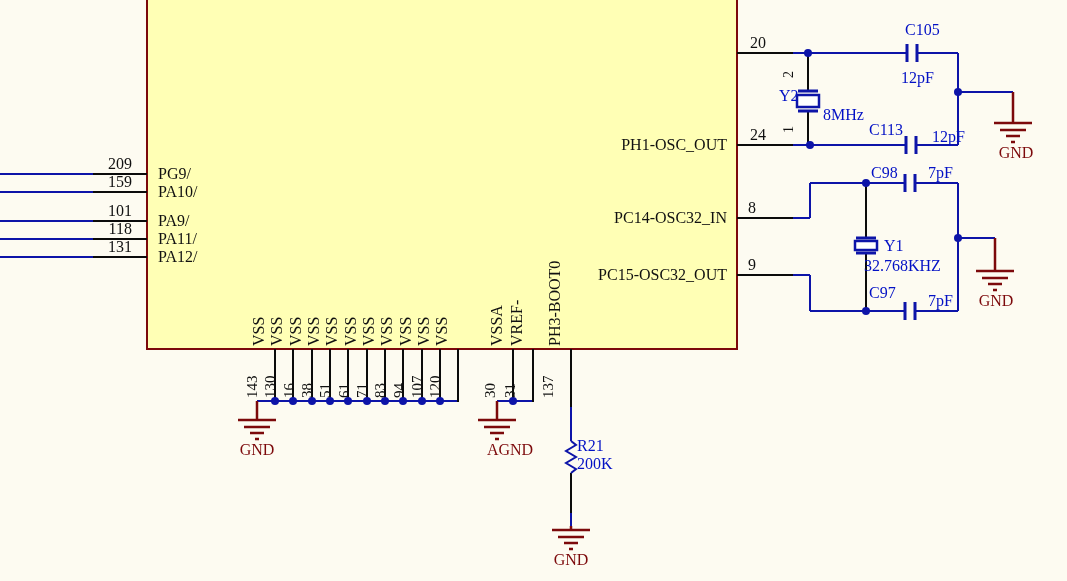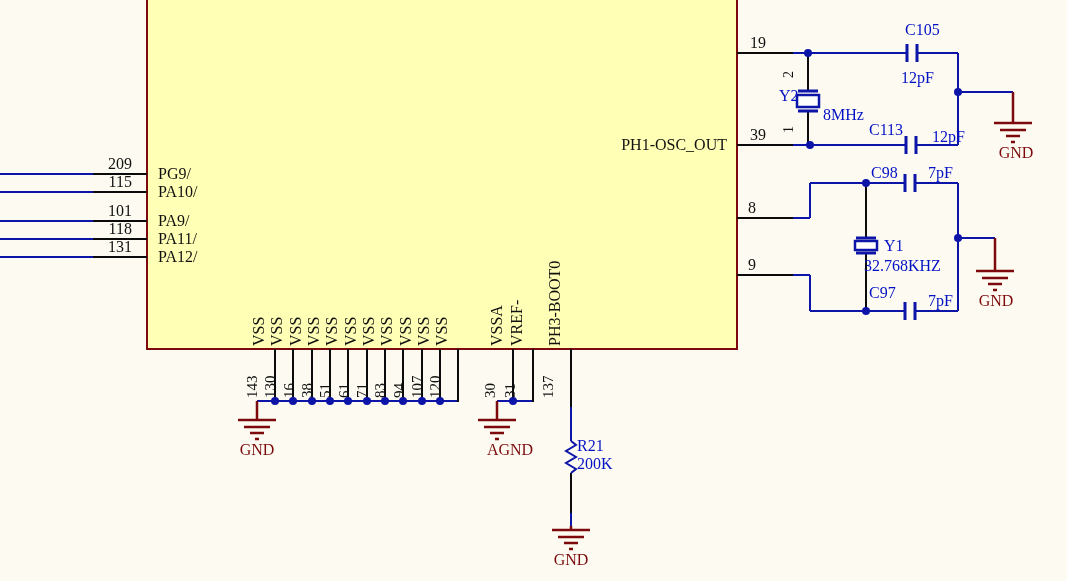--- a/index.html
+++ b/index.html
@@ -91,37 +91,39 @@
     </g>
 
     <path class="g" d="M1013,92V123 M994,123H1032 M1000,130H1026 M1006,136H1020 M1011,142H1015"></path>
     <path class="g" d="M995,238V271 M976,271H1014 M982,278H1008 M988,284H1002 M993,290H997"></path>
     <path class="g" d="M257,401V420 M238,420H276 M244,427H270 M250,433H264 M255,439H259"></path>
     <path class="g" d="M497,401V420 M478,420H516 M484,427H510 M490,433H504 M495,439H499"></path>
     <path class="g" d="M571,526V530 M552,530H590 M558,537H584 M564,543H578 M569,549H573"></path>
   </svg>
 
   <div class="t r" style="left:85px;top:155px;width:47px">209</div>
-  <div class="t r" style="left:85px;top:173px;width:47px">115</div>
+  <div class="t r" style="left:85px;top:173px;width:47px">159</div>
   <div class="t r" style="left:85px;top:202px;width:47px">101</div>
   <div class="t r" style="left:85px;top:220px;width:47px">118</div>
   <div class="t r" style="left:85px;top:238px;width:47px">131</div>
 
   <div class="t" style="left:158px;top:165px">PG9/</div>
   <div class="t" style="left:158px;top:183px">PA10/</div>
   <div class="t" style="left:158px;top:212px">PA9/</div>
   <div class="t" style="left:158px;top:230px">PA11/</div>
   <div class="t" style="left:158px;top:248px">PA12/</div>
 
-  <div class="t" style="left:750px;top:34px">19</div>
-  <div class="t" style="left:750px;top:126px">39</div>
+  <div class="t" style="left:750px;top:34px">20</div>
+  <div class="t" style="left:750px;top:126px">24</div>
   <div class="t" style="left:748px;top:199px">8</div>
   <div class="t" style="left:748px;top:256px">9</div>
 
   <div class="t r" style="left:560px;top:136px;width:167px">PH1-OSC_OUT</div>
+  <div class="t r" style="left:560px;top:209px;width:167px">PC14-OSC32_IN</div>
+  <div class="t r" style="left:560px;top:266px;width:167px">PC15-OSC32_OUT</div>
 
   <div class="t rot" style="left:267px;top:329px">VSS</div>
   <div class="t rot" style="left:285px;top:329px">VSS</div>
   <div class="t rot" style="left:304px;top:329px">VSS</div>
   <div class="t rot" style="left:322px;top:329px">VSS</div>
   <div class="t rot" style="left:340px;top:329px">VSS</div>
   <div class="t rot" style="left:359px;top:329px">VSS</div>
   <div class="t rot" style="left:377px;top:329px">VSS</div>
   <div class="t rot" style="left:395px;top:329px">VSS</div>
   <div class="t rot" style="left:414px;top:329px">VSS</div>

